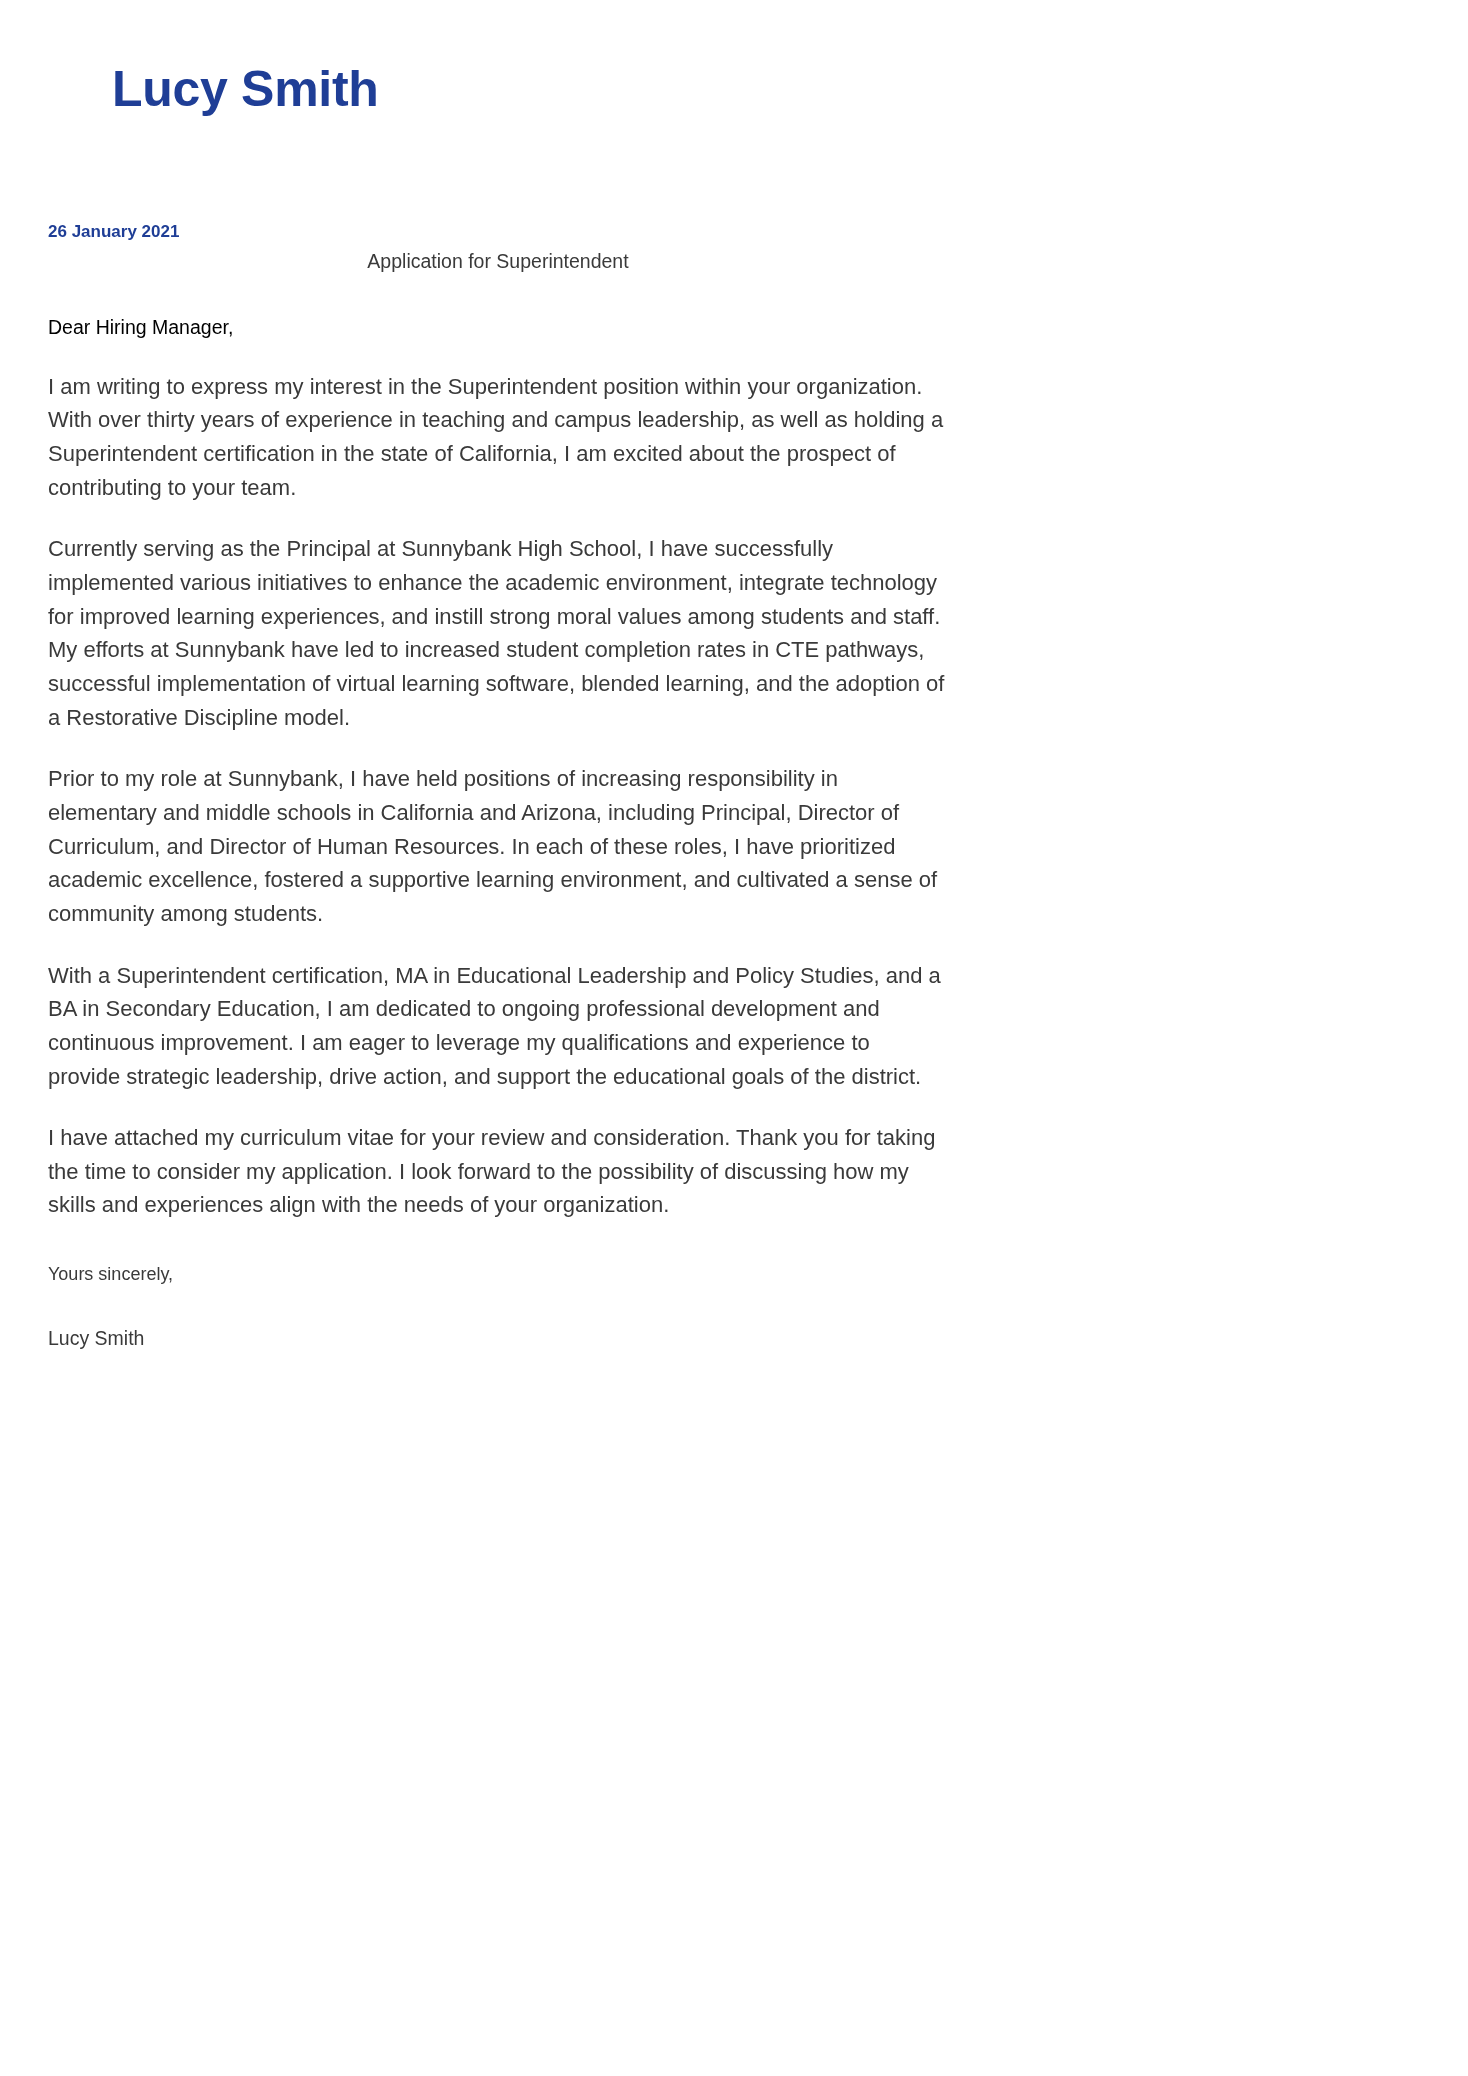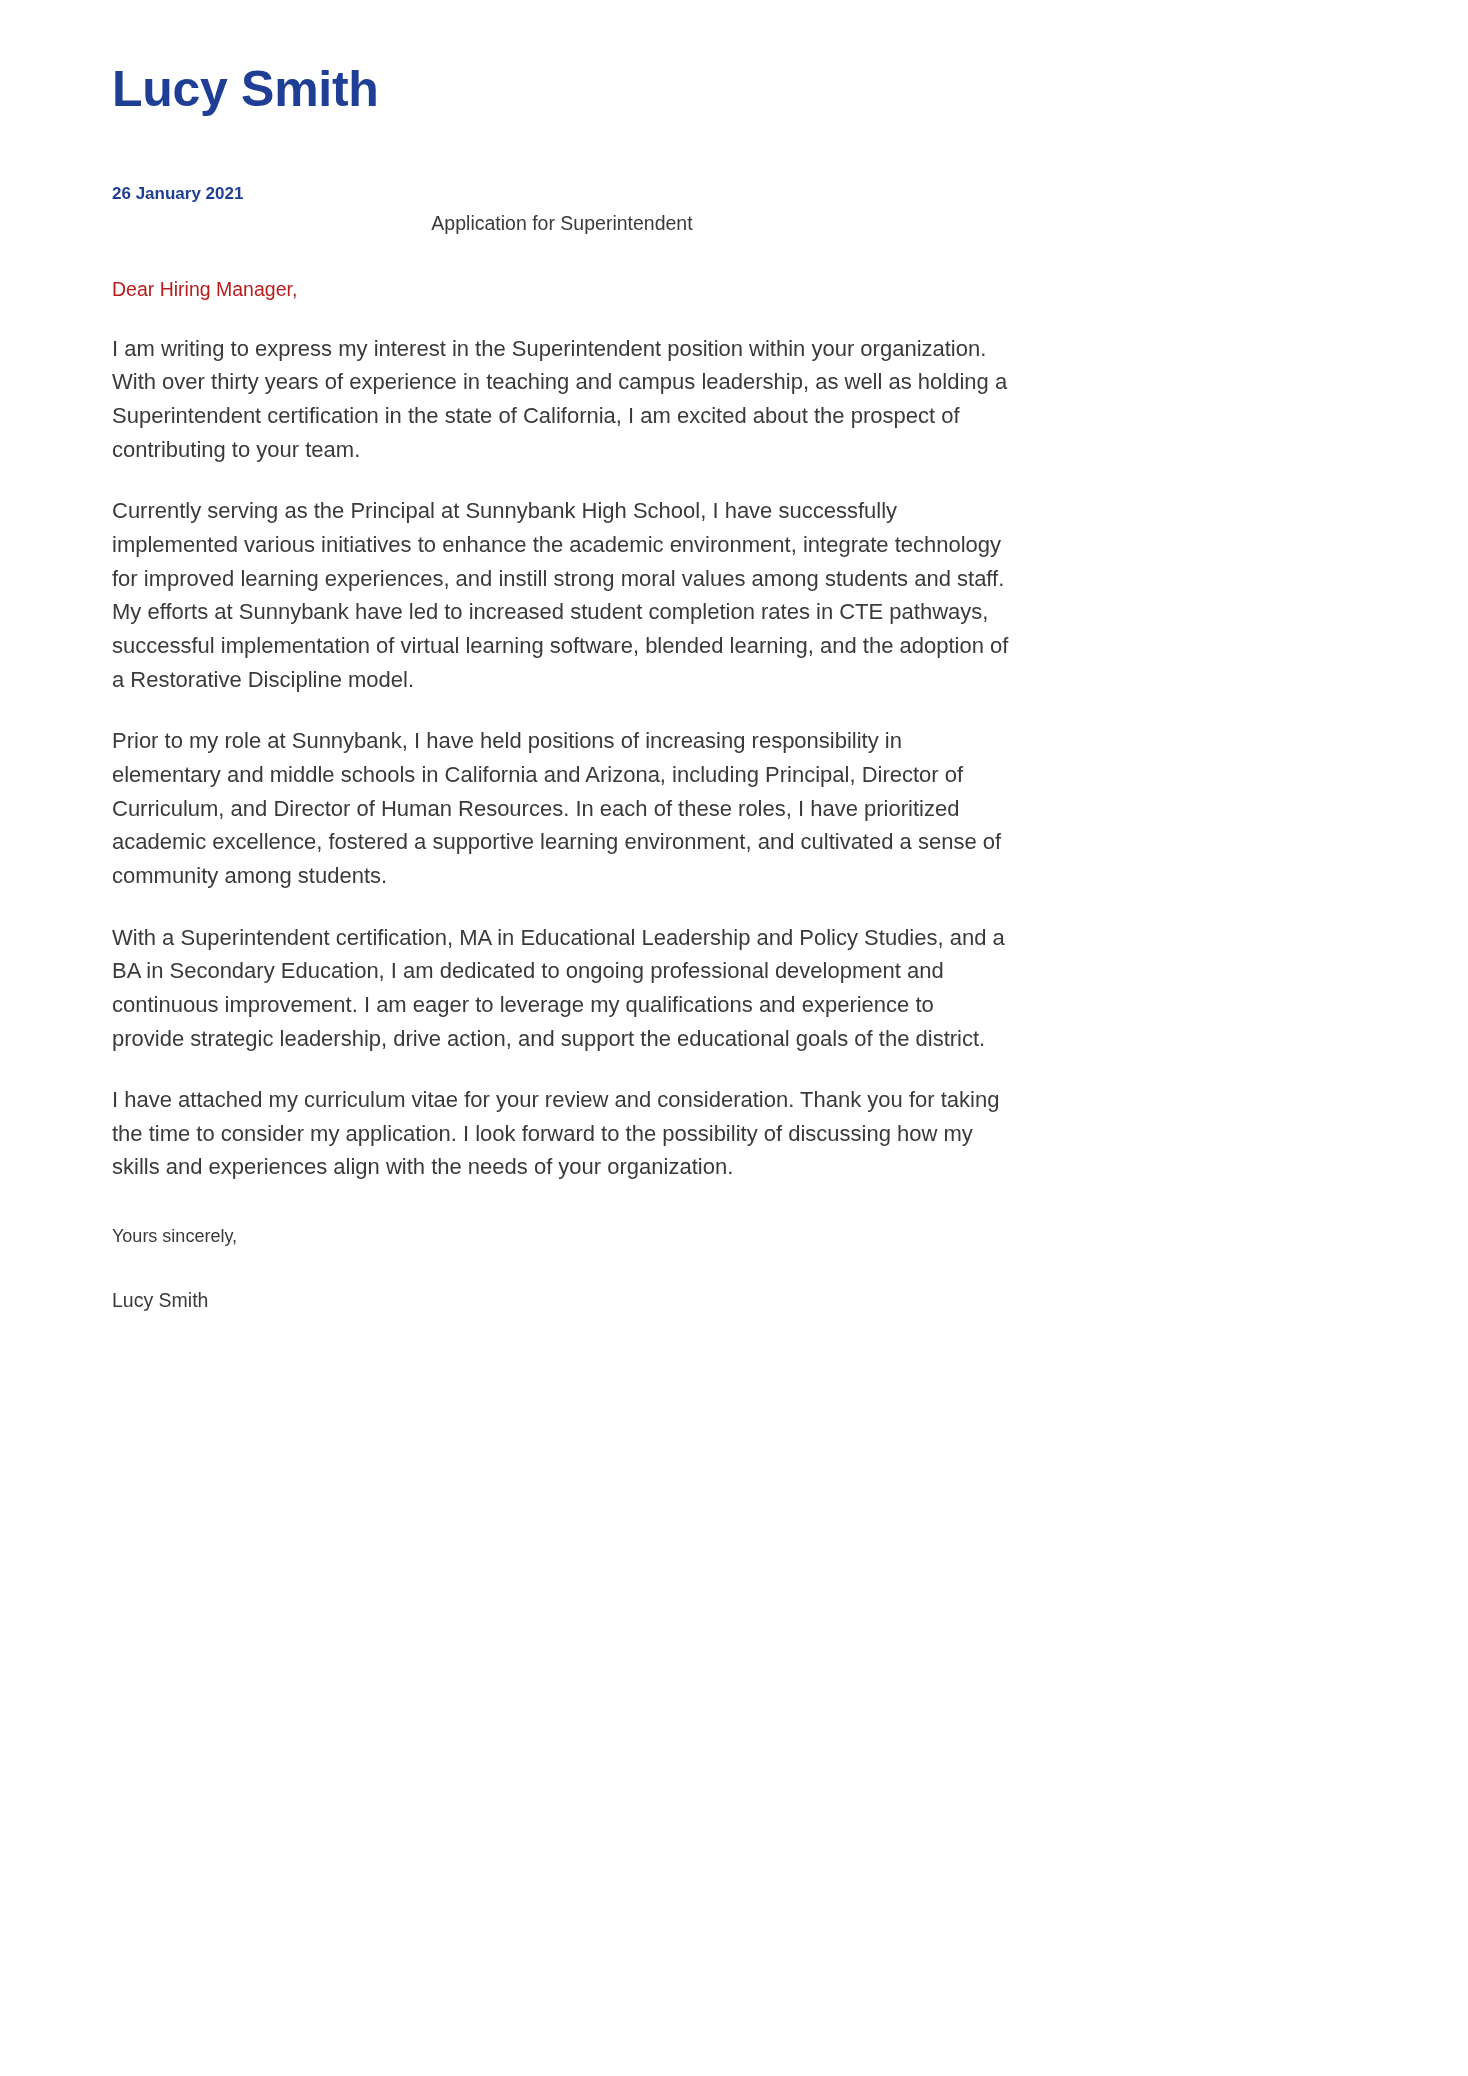--- a/index.html
+++ b/index.html
@@ -60,22 +60,22 @@
     line-height: 1.43;
     color: #1f3e96;
   }
   .contact-line {
     display: block;
     white-space: pre;
   }
 
   
   .letter {
-    padding: 0 112px 0 112px;
-    margin-top: 66px;
+    padding: 0 112px 0 48px;
+    margin-top: 104px;
     width: 1468px;
     box-sizing: border-box;
   }
   .letter-inner {
     width: 900px;
   }
   .date-line {
     font-size: 17px;
     font-weight: bold;
     color: #1f3e96;
@@ -84,21 +84,21 @@
   }
   .subject-line {
     font-size: 19.5px;
     color: #3a3a3a;
     line-height: 1.35;
     margin: 0;
     text-align: center;
   }
   .salutation {
     font-size: 19.5px;
-    color: #b91c1c;
+    color: #000000;
     line-height: 1.4;
     margin: 40px 0 0 0;
   }
   .body-paragraph {
     font-size: 22px;
     color: #3a3a3a;
     line-height: 1.53;
     margin: 28px 0 0 0;
     text-align: left;
   }

